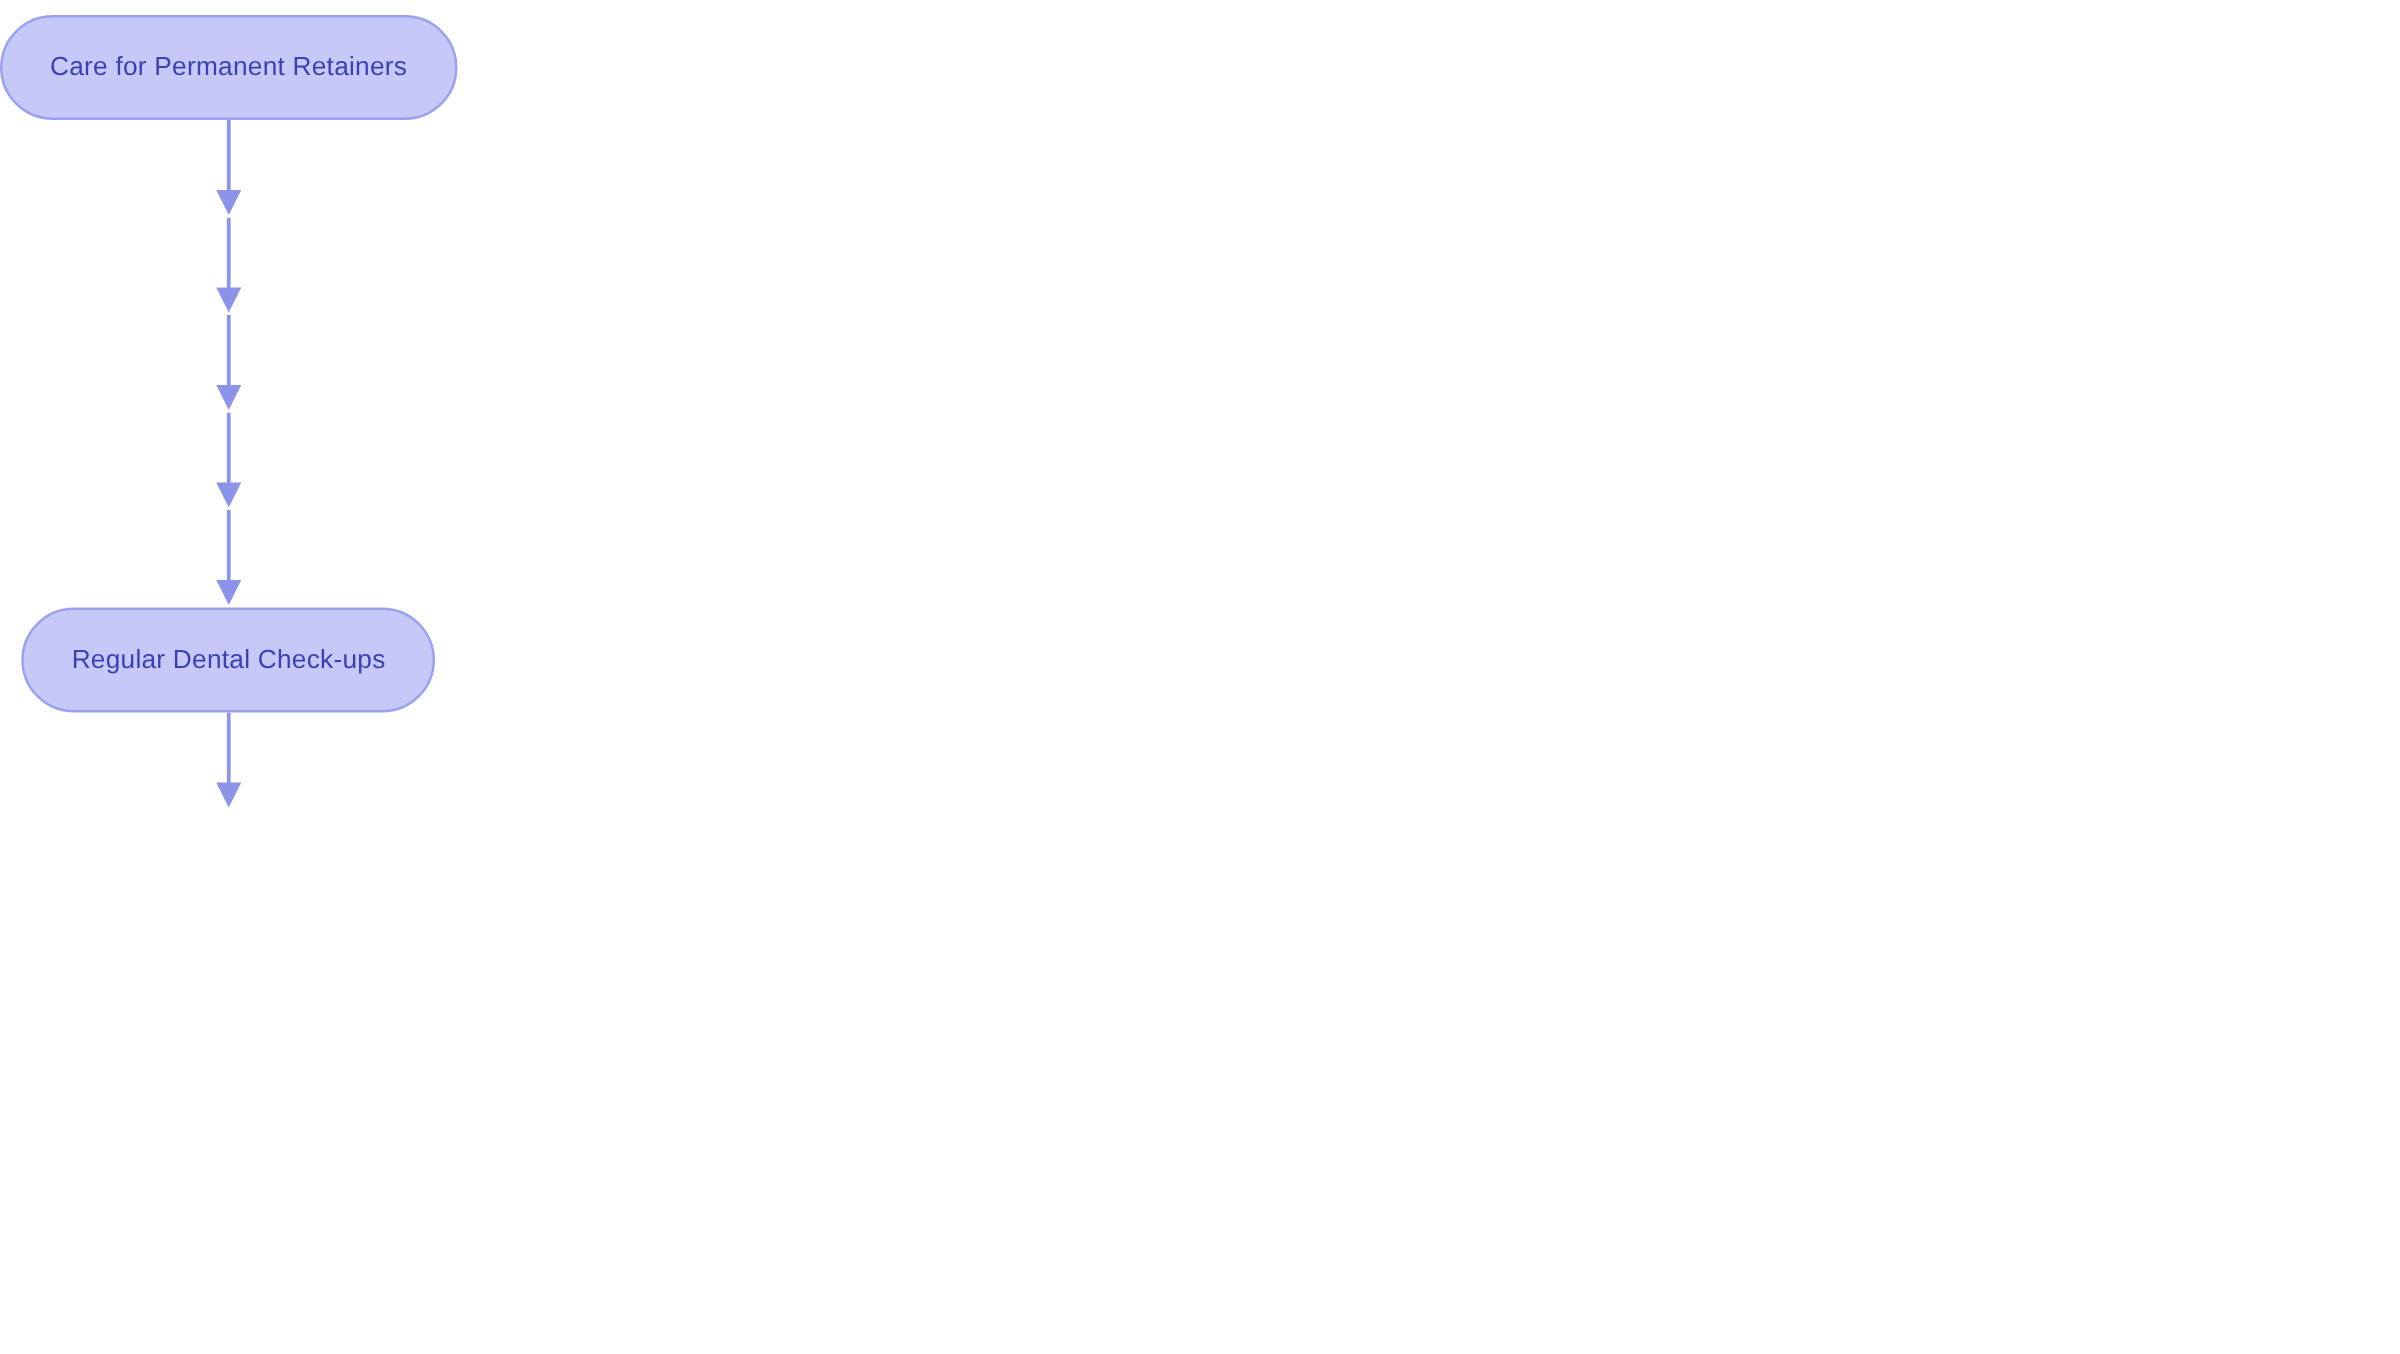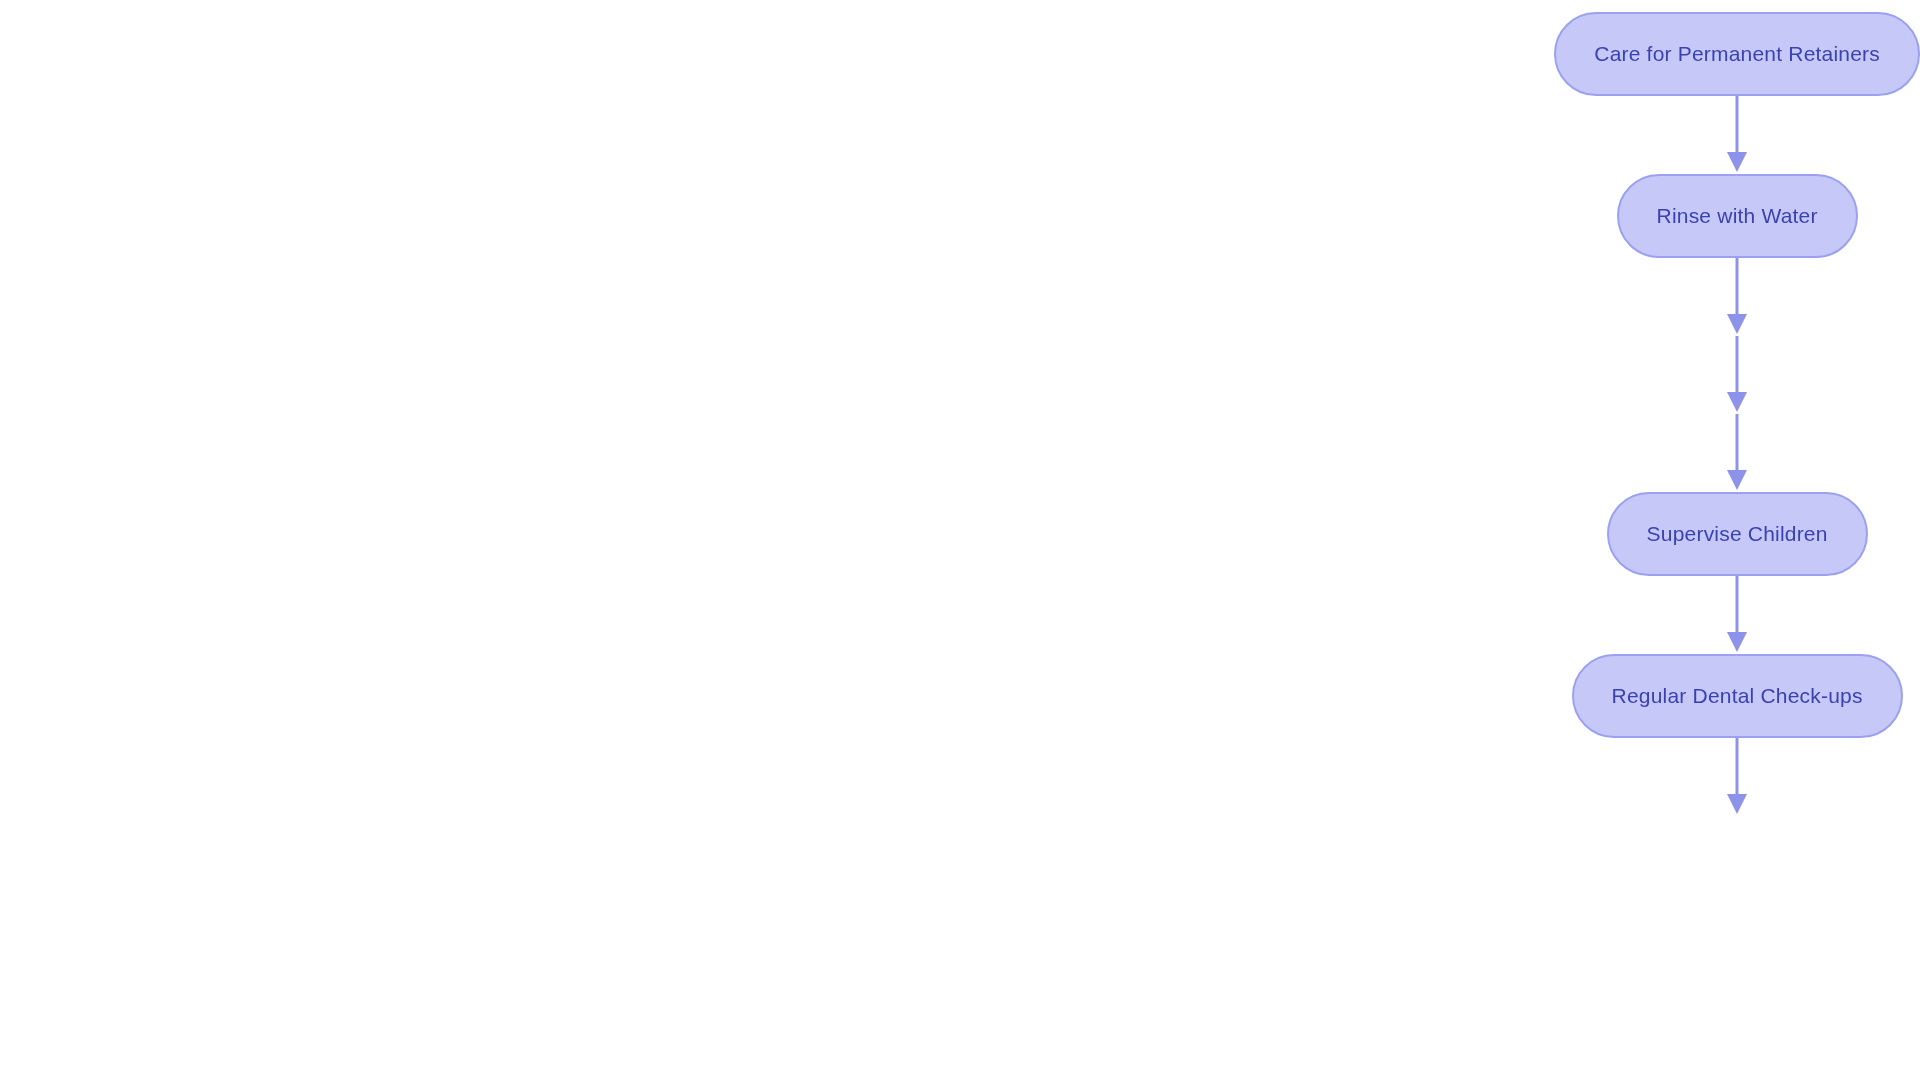--- a/index.html
+++ b/index.html
@@ -14,21 +14,21 @@
     background: var(--bg);
     font-family: "Liberation Sans", "DejaVu Sans", sans-serif;
   }
   .canvas {
     position: relative;
     width: 1920px;
     height: 1083px;
     background: var(--bg);
     overflow: hidden;
     display: flex;
-    justify-content: flex-end;
+    justify-content: flex-start;
   }
   .flow-column {
     margin-top: 12px;
     display: flex;
     flex-direction: column;
     align-items: center;
   }
   .node {
     height: 84px;
     padding: 0 38px;
@@ -59,34 +59,32 @@
 </head>
 <body>
 
 <div class="canvas">
   <div class="flow-column" id="flow-column">
       <div class="node">Care for Permanent Retainers</div>
       <svg class="arrow" viewBox="0 0 24 78">
         <line x1="12" y1="0" x2="12" y2="57"></line>
         <polygon points="2,56 22,56 12,76"></polygon>
       </svg>
-      <div class="node">Rinse with Water</div>
       <svg class="arrow" viewBox="0 0 24 78">
         <line x1="12" y1="0" x2="12" y2="57"></line>
         <polygon points="2,56 22,56 12,76"></polygon>
       </svg>
       <svg class="arrow" viewBox="0 0 24 78">
         <line x1="12" y1="0" x2="12" y2="57"></line>
         <polygon points="2,56 22,56 12,76"></polygon>
       </svg>
       <svg class="arrow" viewBox="0 0 24 78">
         <line x1="12" y1="0" x2="12" y2="57"></line>
         <polygon points="2,56 22,56 12,76"></polygon>
       </svg>
-      <div class="node">Supervise Children</div>
       <svg class="arrow" viewBox="0 0 24 78">
         <line x1="12" y1="0" x2="12" y2="57"></line>
         <polygon points="2,56 22,56 12,76"></polygon>
       </svg>
       <div class="node">Regular Dental Check-ups</div>
       <svg class="arrow" viewBox="0 0 24 78">
         <line x1="12" y1="0" x2="12" y2="57"></line>
         <polygon points="2,56 22,56 12,76"></polygon>
       </svg>
     </div>

